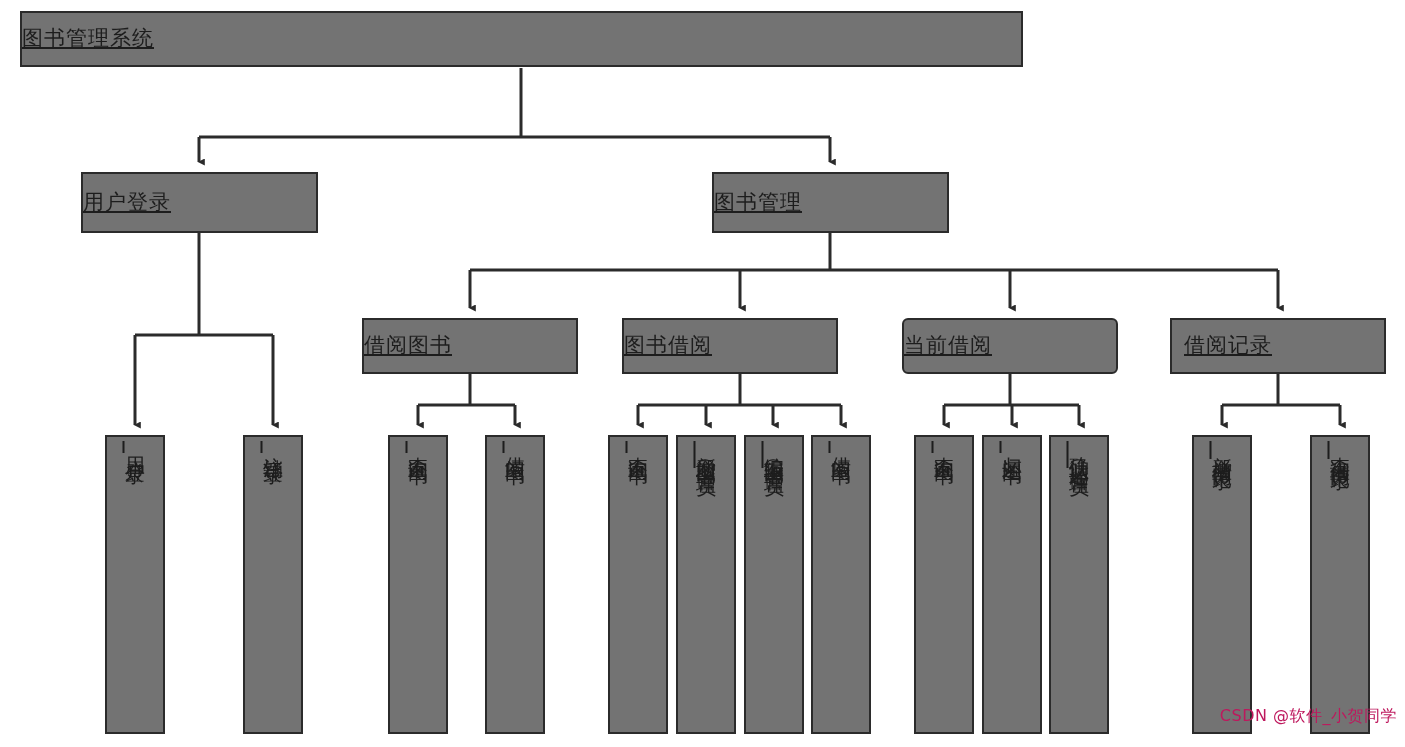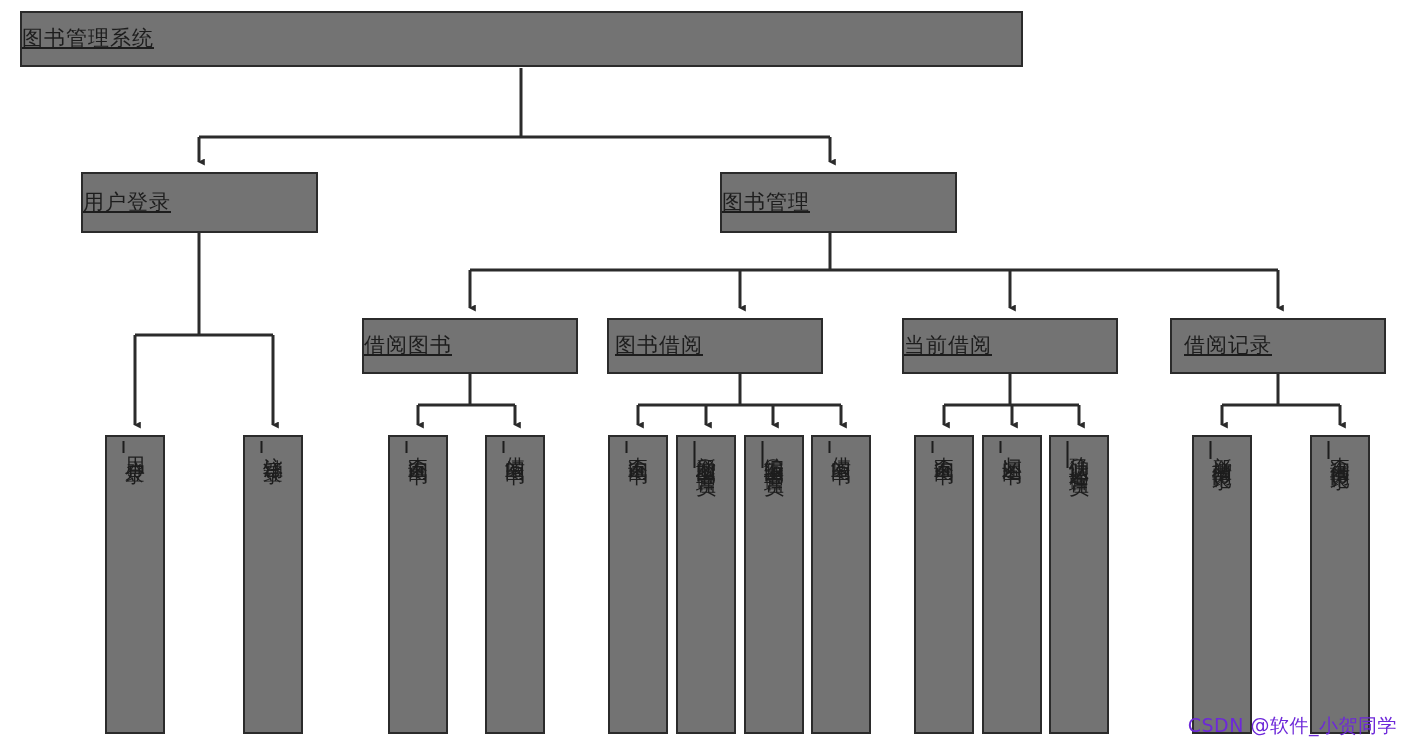--- a/index.html
+++ b/index.html
@@ -52,23 +52,23 @@
     text-align: center;
   }
   .node.vert span {
     writing-mode: vertical-rl;
     text-orientation: upright;
     display: block;
   }
   #watermark {
     position: absolute;
     right: 8px;
-    bottom: 8px;
-    font-size: 19px;
-    color: #6d28d9;
+    bottom: 20px;
+    font-size: 16px;
+    color: #be185d;
     letter-spacing: 0.5px;
     white-space: nowrap;
     font-family: "DejaVu Sans", "Liberation Sans", sans-serif;
   }
 </style>
 </head>
 <body>
 
 <div id="canvas">
 
@@ -122,31 +122,31 @@
     </g>
   </svg>
 
   <div class="node horiz" style="left:20px; top:11px; width:1003px; height:56px;">
     <span>图书管理系统</span>
   </div>
 
   <div class="node horiz" style="left:81px; top:172px; width:237px; height:61px;">
     <span>用户登录</span>
   </div>
-  <div class="node horiz" style="left:712px; top:172px; width:237px; height:61px;margin-left:8px;">
+  <div class="node horiz" style="left:712px; top:172px; width:237px; height:61px;">
     <span>图书管理</span>
   </div>
 
   <div class="node horiz" style="left:362px; top:318px; width:216px; height:56px;">
     <span>借阅图书</span>
   </div>
-  <div class="node horiz" style="left:607px; top:318px; width:216px; height:56px;padding-left:6px;">
+  <div class="node horiz" style="left:622px; top:318px; width:216px; height:56px;">
     <span>图书借阅</span>
   </div>
-  <div class="node horiz" style="left:902px; top:318px; width:216px; height:56px;">
+  <div class="node horiz" style="left:902px; top:318px; width:216px; height:56px;border-radius:6px;">
     <span>当前借阅</span>
   </div>
   <div class="node horiz" style="left:1170px; top:318px; width:216px; height:56px;padding-left:12px;">
     <span>借阅记录</span>
   </div>
 
   <div class="node vert" style="left:105px; top:435px; width:60px; height:299px;">
     <span>用户登录</span>
   </div>
   <div class="node vert" style="left:243px; top:435px; width:60px; height:299px;">

